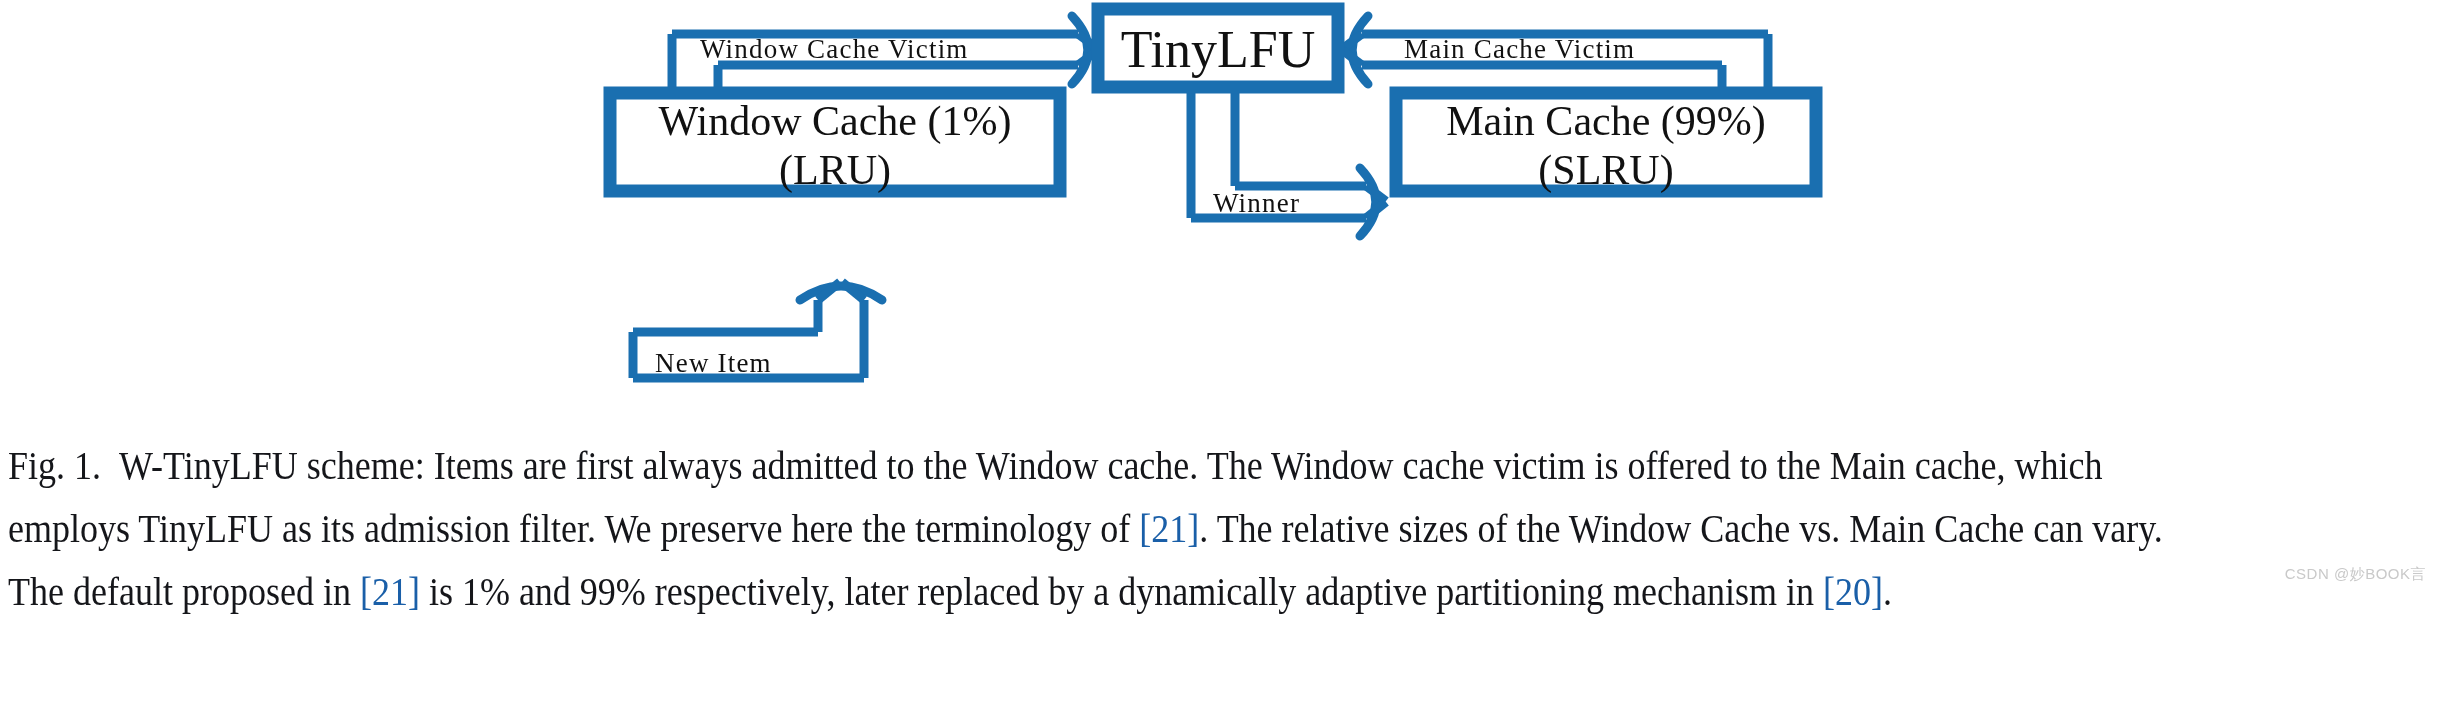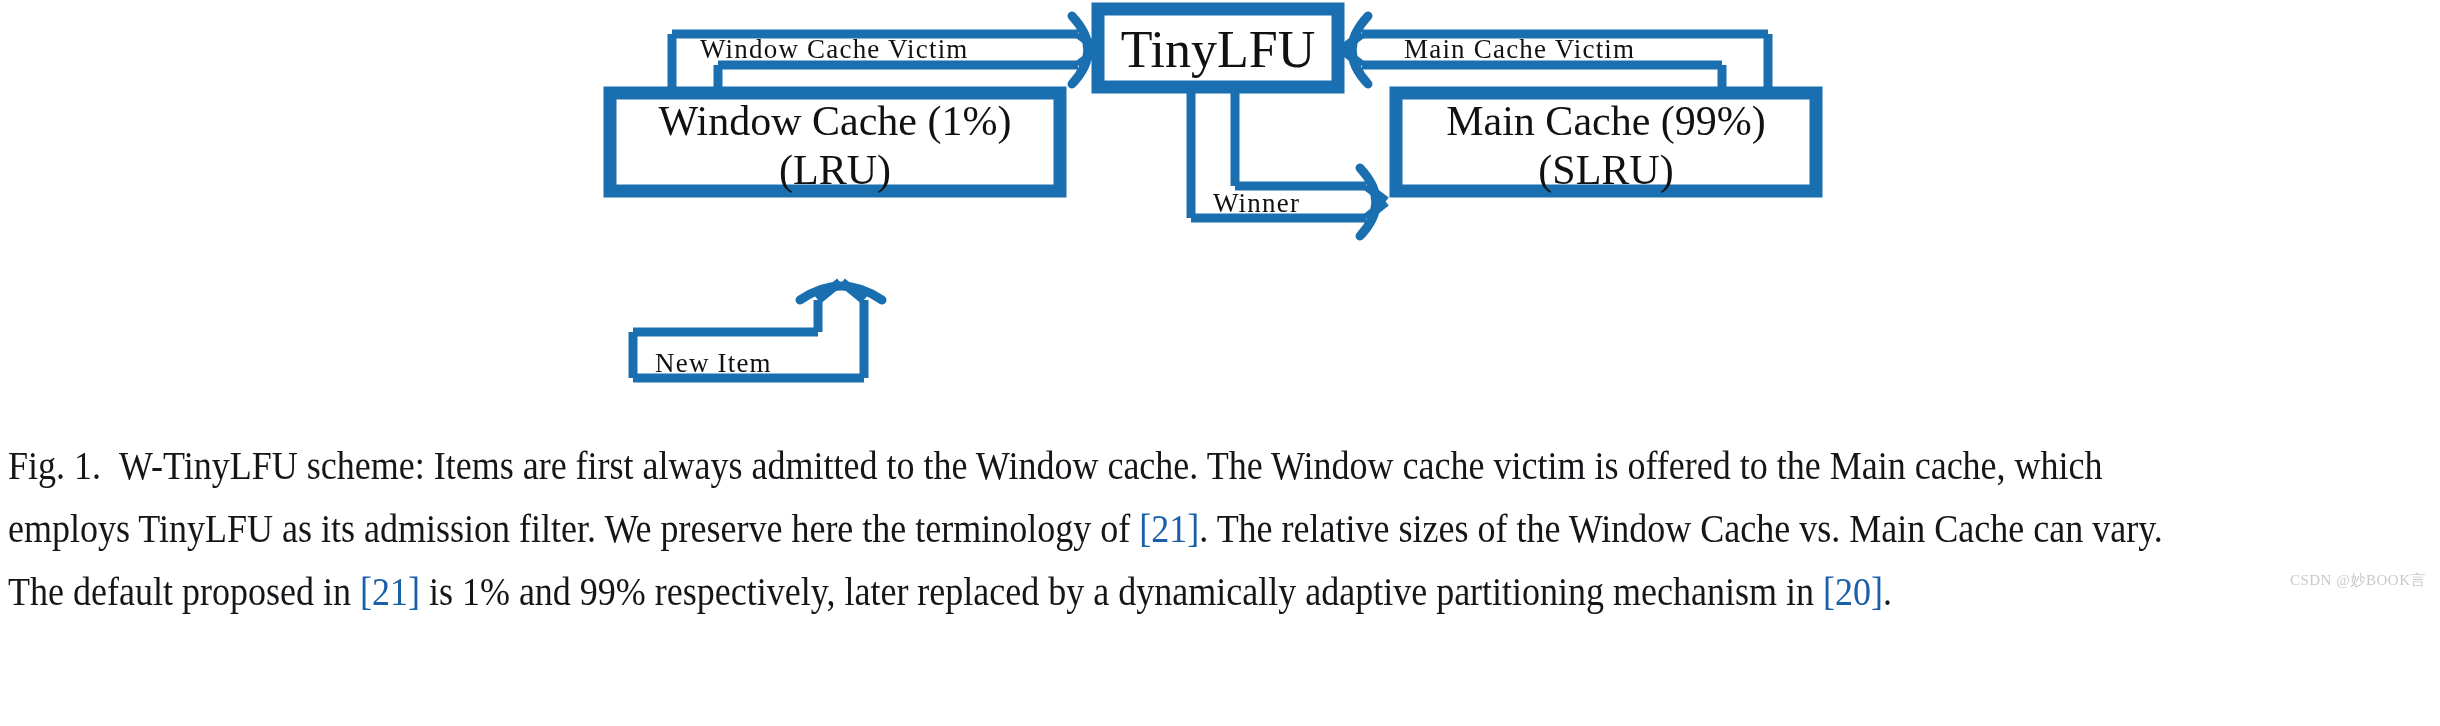--- a/index.html
+++ b/index.html
@@ -11,22 +11,22 @@
   .labeltext{font-family:"Liberation Serif","DejaVu Serif",serif;fill:#111;letter-spacing:1.2px;}
   #caption{
     position:absolute;left:8px;top:434px;width:2424px;
     font-family:"Liberation Serif","DejaVu Serif",serif;
     font-size:40px;line-height:63px;color:#15161a;
     transform:scaleX(0.9);transform-origin:left top;
     text-align:left;
   }
   #caption .cite{color:#1a5fa8;}
   #watermark{
-    position:absolute;right:14px;bottom:2px;
-    font-family:Liberation Serif, serif;
+    position:absolute;right:14px;bottom:8px;
+    font-family:Liberation Sans, sans-serif;
     font-size:15px;color:#c9c9c9;letter-spacing:0.5px;white-space:nowrap;
   }
 </style>
 </head>
 <body>
 
 <div id="root">
 
   <div id="figure">
     <svg width="2440" height="430" viewBox="0 0 2440 430" xmlns="http://www.w3.org/2000/svg">

